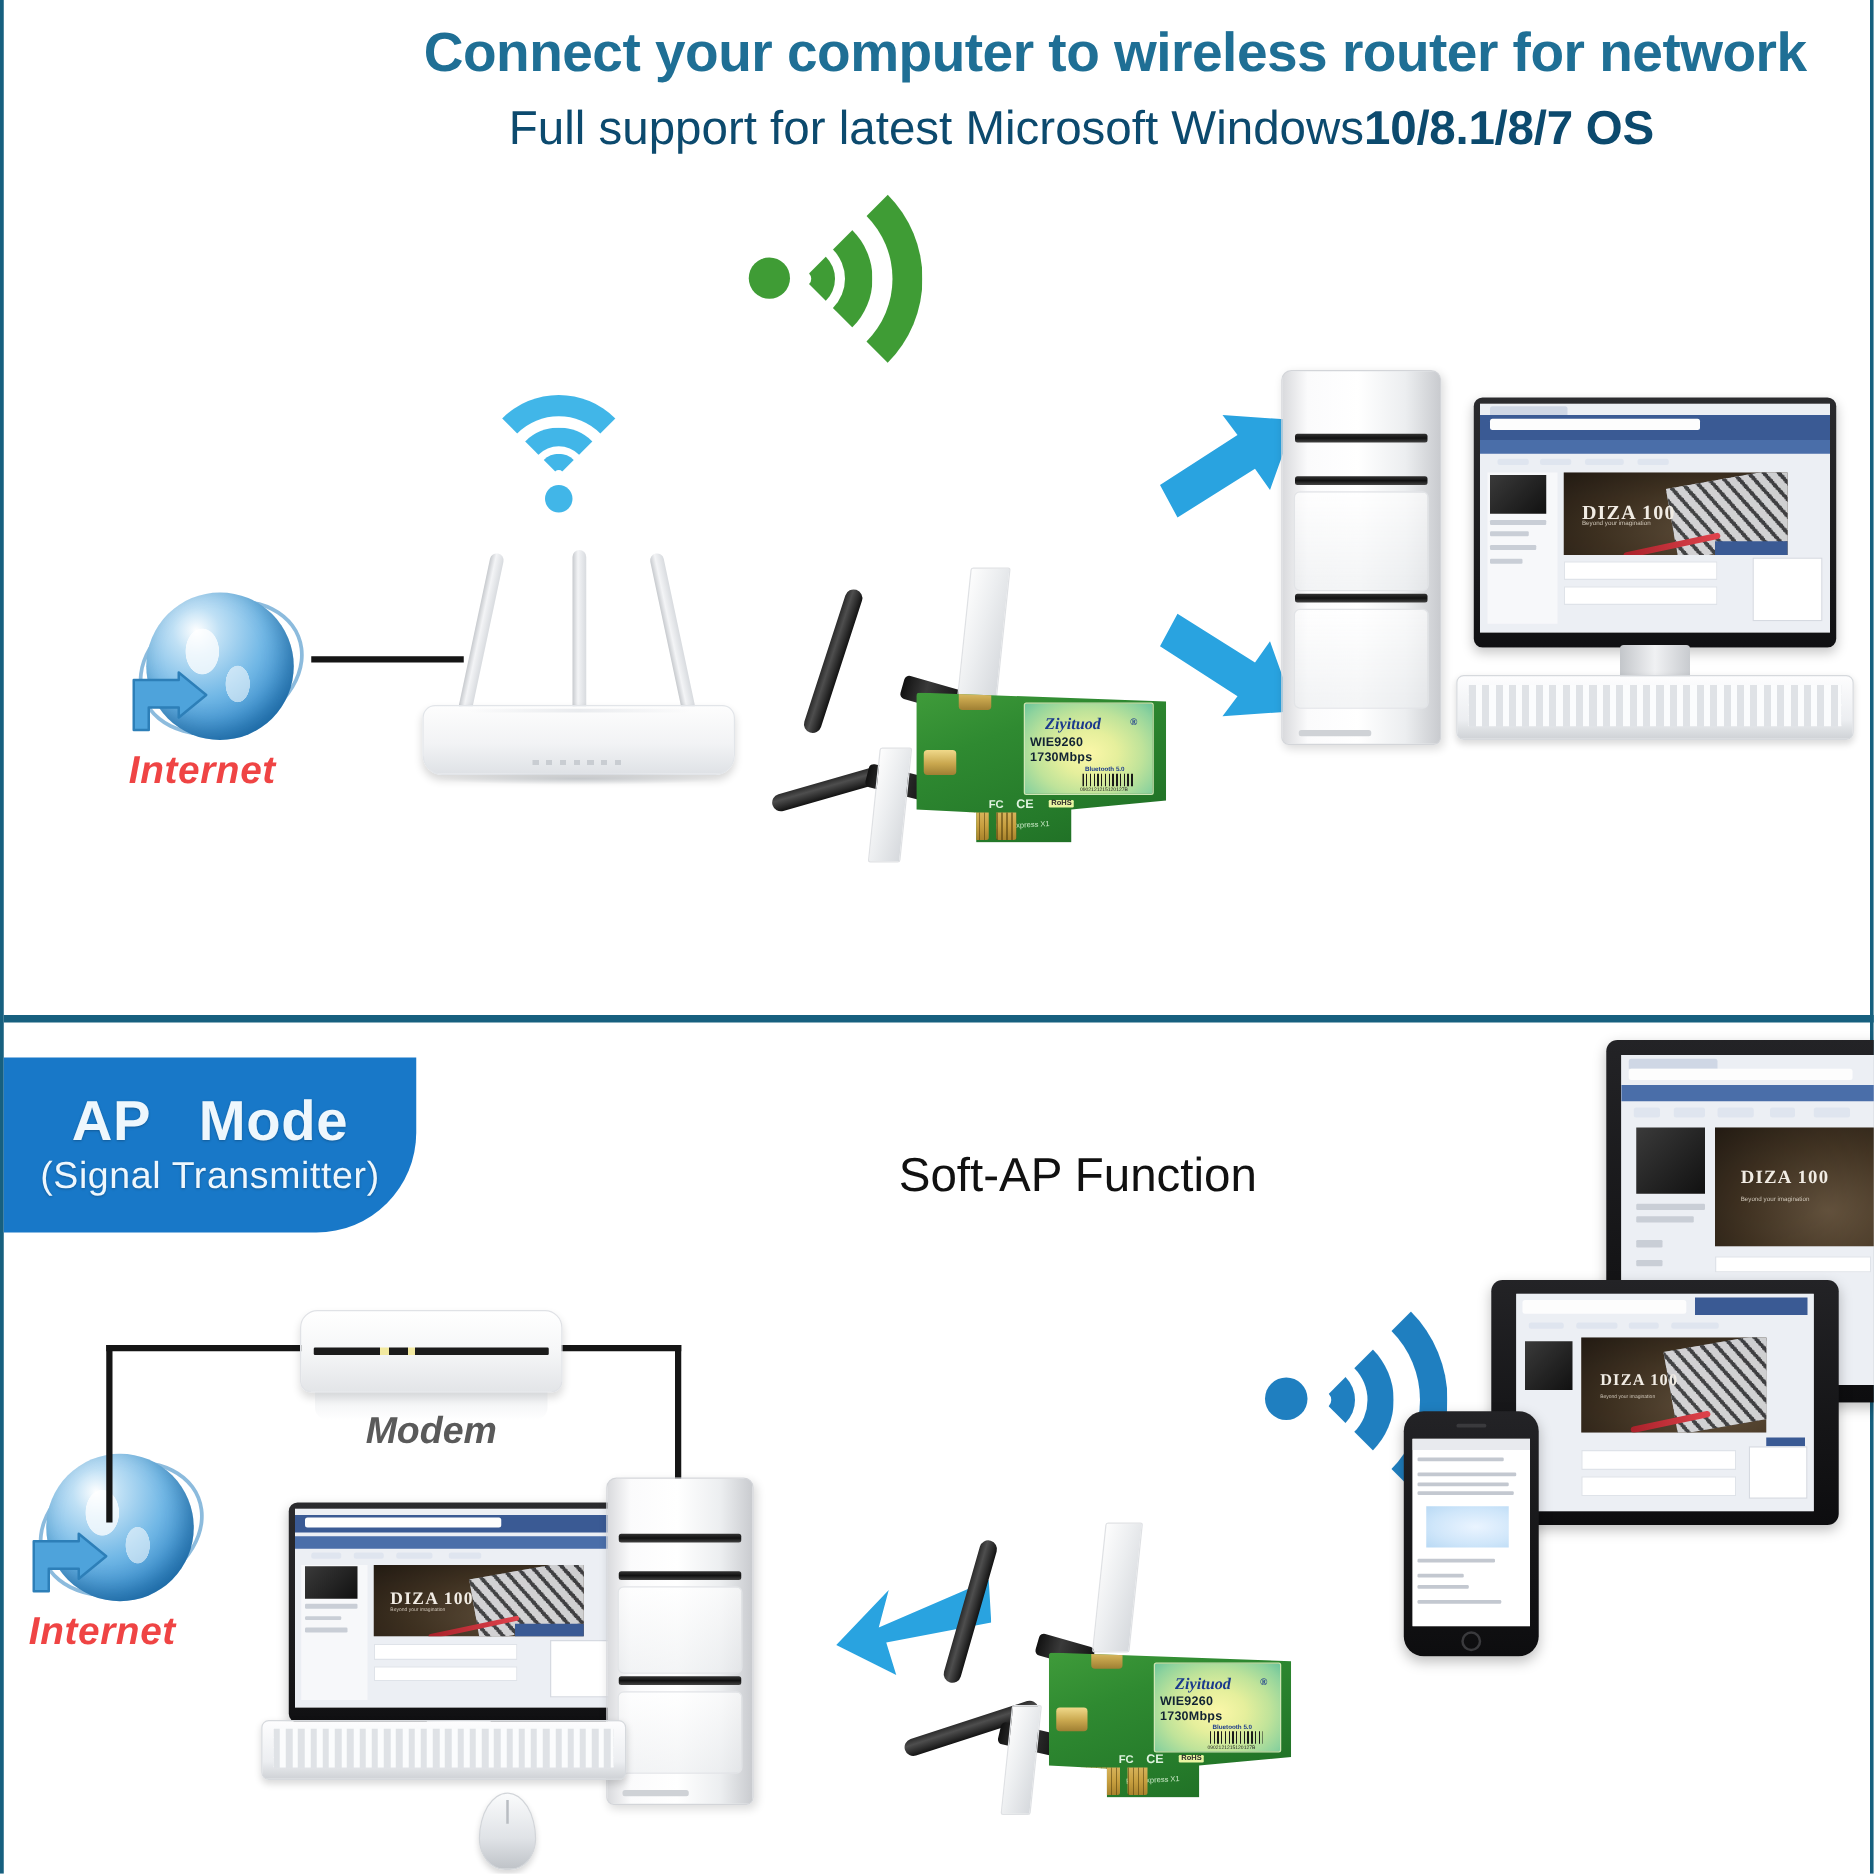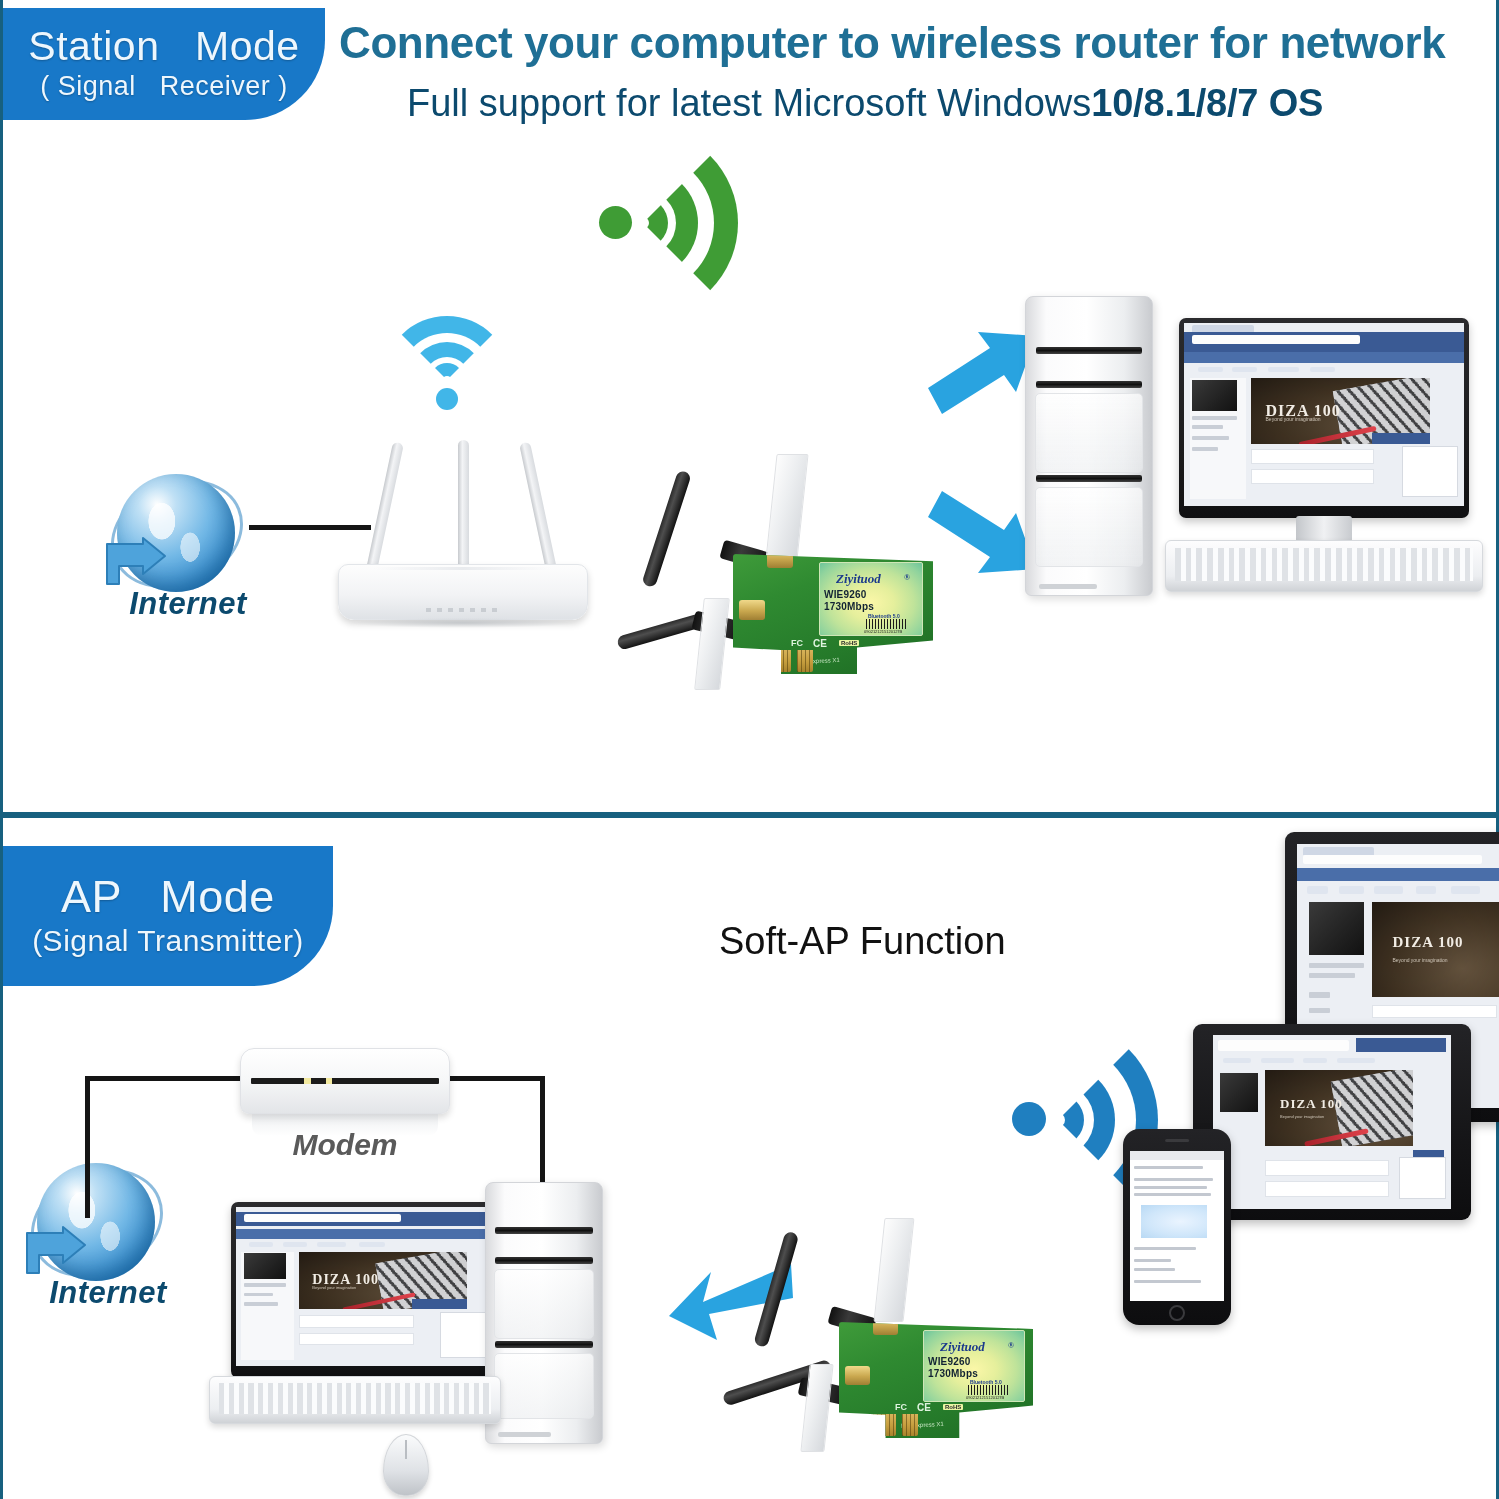--- a/index.html
+++ b/index.html
@@ -44,21 +44,21 @@
   }
   #station-badge {
     left: 0; top: 8px; width: 322px; height: 112px;
     border-bottom-right-radius: 80px;
   }
   #ap-badge {
     left: 0; top: 22px; width: 330px; height: 140px;
     border-bottom-right-radius: 80px;
   }
   .mode-title { font-size: 41px; font-weight: 400; line-height: 1.05; white-space: pre; }
-  #ap-badge .mode-title { font-size: 45px; }
+  #ap-badge .mode-title { font-size: 45px; font-weight: bold; }
   .mode-sub { font-size: 27px; font-weight: 400; line-height: 1.2; white-space: pre; margin-top: 2px; }
   #ap-badge .mode-sub { font-size: 30px; }
 
   
   .headline {
     position: absolute;
     color: #1f6f95;
     font-weight: 700;
     white-space: nowrap;
   }
@@ -99,24 +99,23 @@
     width: 136px; height: 104px;
     border: 3px solid rgba(120,175,215,.85);
     border-radius: 50%;
     transform: rotate(-22deg);
   }
   .globe-arrow {
     position: absolute; left: 0px; top: 66px;
     width: 74px; height: 54px;
   }
   .internet-label {
-    position: absolute; left: 0; top: 116px; width: 170px;
-    text-align: center;
+    position: absolute; left: 0; top: 128px; width: 170px;
     font-size: 31px; font-style: italic; font-weight: 700;
-    color: #0c4a6e; letter-spacing: .5px;
+    color: #ef4444; letter-spacing: .5px;
   }
 
   
   .wire { position: absolute; background: #151515; }
 
   
   .router { position: absolute; width: 250px; height: 210px; }
   .router-body {
     position: absolute; left: 0; bottom: 8px;
     width: 250px; height: 56px;
@@ -414,24 +413,20 @@
     background: radial-gradient(ellipse at 60% 50%, #eaf4ff 0%, #cfe6fa 60%, #b8d9f4 100%);
   }
 </style>
 </head>
 <body>
 
 <div id="page">
 
   <div class="section" id="station-section">
 
-    <div class="mode-badge" id="station-badge">
-      <div class="mode-title">Station   Mode</div>
-      <div class="mode-sub">( Signal   Receiver )</div>
-    </div>
 
     <div class="headline" id="station-headline">Connect your computer to wireless router for network</div>
     <div id="station-subheadline"><span>Full support for latest Microsoft Windows</span><span class="os-bold">10/8.1/8/7 OS</span></div>
 
     <div class="globe-wrap abs" style="left:100px; top:470px;">
       <div class="globe-ring"></div>
       <div class="globe"></div>
       <svg class="globe-arrow" viewBox="0 0 74 54">
         <path d="M4 8 L40 8 L40 2 L62 20 L40 38 L40 30 L16 30 L16 48 L4 48 Z" fill="#4ea3db" stroke="#2d7fb8" stroke-width="2" stroke-linejoin="round"></path>
       </svg>

